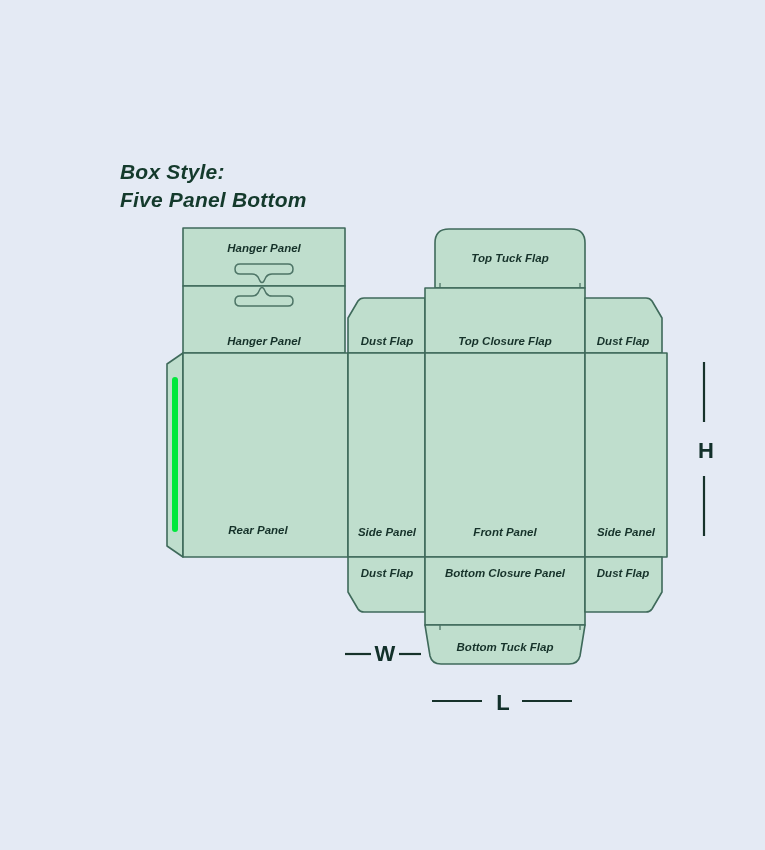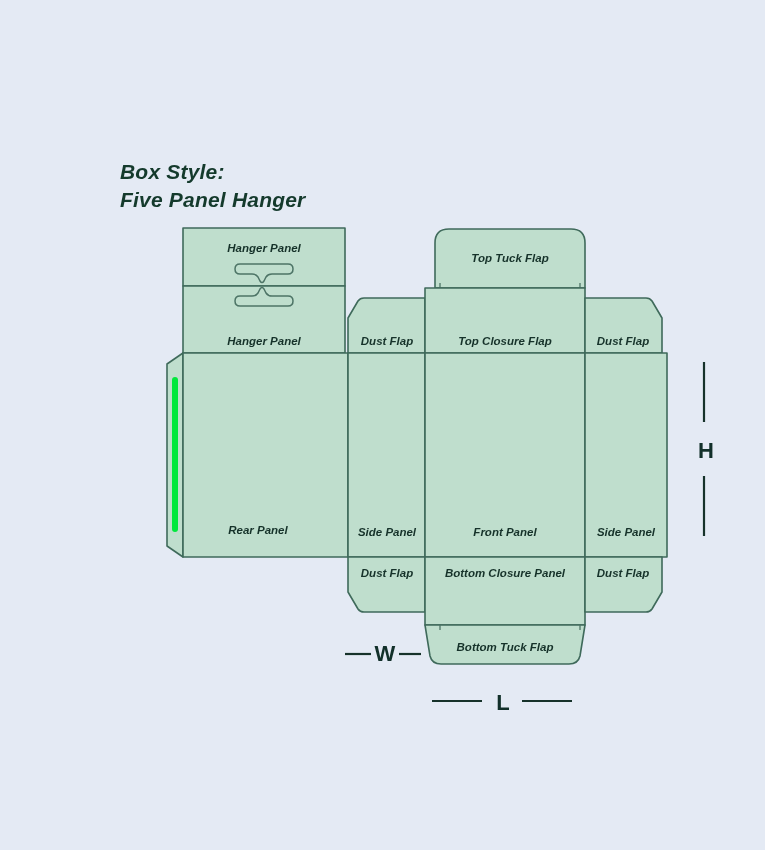--- a/index.html
+++ b/index.html
@@ -202,16 +202,16 @@
     <g>
       <line class="dim-line" x1="704" y1="362" x2="704" y2="422"></line>
       <text class="dim-label" x="706" y="458" text-anchor="middle">H</text>
       <line class="dim-line" x1="704" y1="476" x2="704" y2="536"></line>
     </g>
 
   </svg>
 
   <div class="title-block">
     <div class="title-line">Box Style:</div>
-    <div class="title-line">Five Panel Hanger</div>
+    <div class="title-line">Five Panel Bottom</div>
   </div>
 
 </div>
 
 </body></html>

